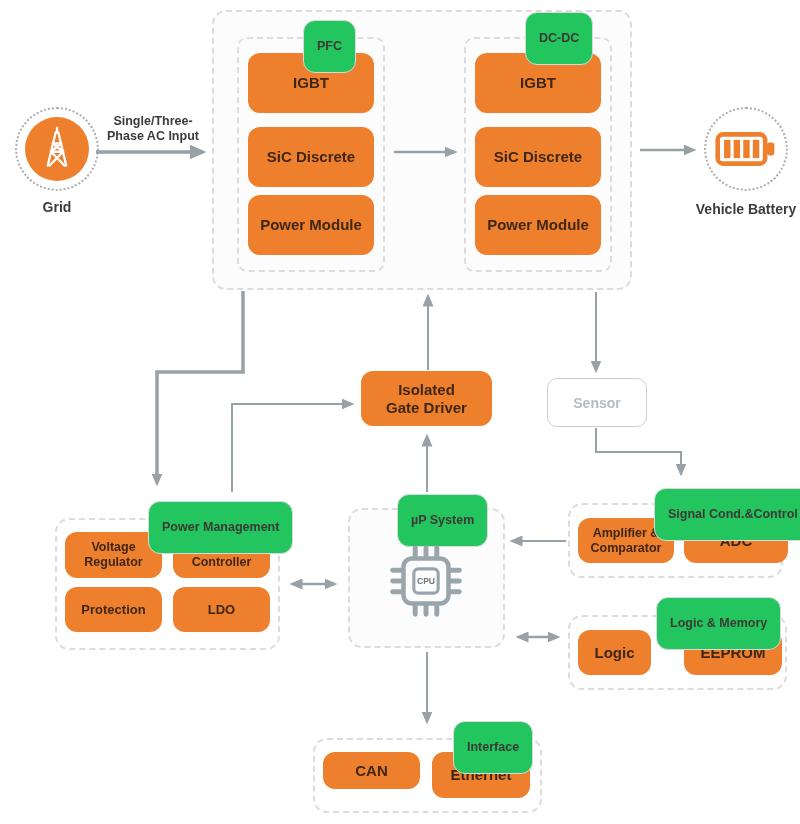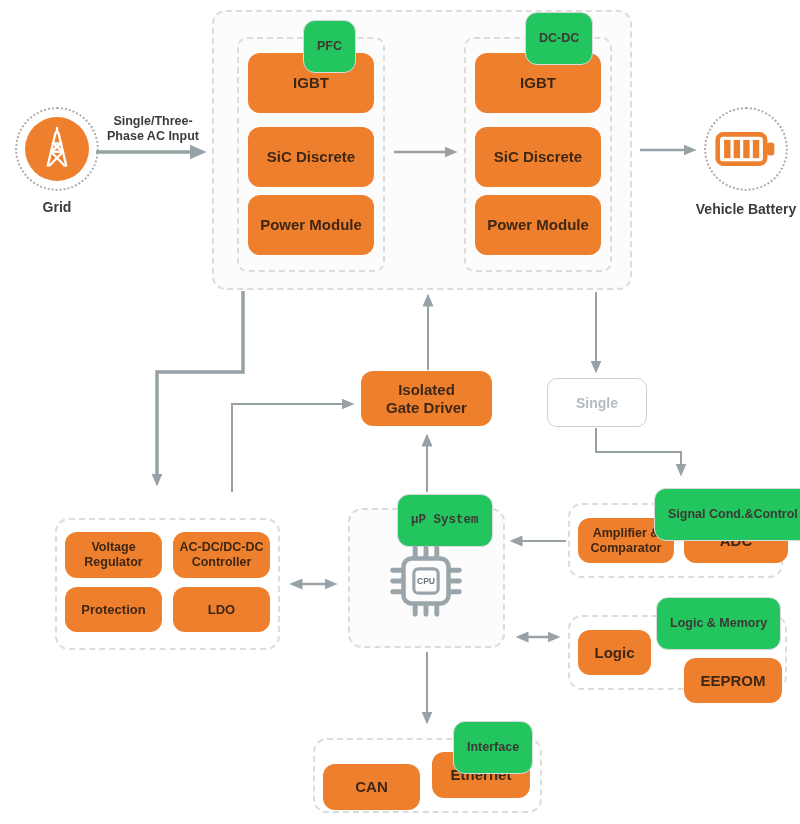--- a/index.html
+++ b/index.html
@@ -90,30 +90,31 @@
   </div>
   <div class="nodelabel" style="left:676px;top:201px;width:140px;">Vehicle Battery</div>
 
   <div class="obox" style="left:361px;top:371px;width:131px;height:55px;">
     <span>
       <span>Isolated</span><br>
       <span>Gate Driver</span>
     </span>
   </div>
 
-  <div class="plainbox" style="left:547px;top:378px;width:100px;height:49px;">Single</div>
+  <div class="plainbox" style="left:547px;top:378px;width:100px;height:49px;">Sensor</div>
 
   <div class="dbox" style="left:55px;top:518px;width:225px;height:132px;"></div>
+  <div class="tab" style="left:148px;top:501px;">Power Management</div>
   <div class="obox xs" style="left:65px;top:532px;width:97px;height:46px;">Voltage Regulator</div>
   <div class="obox sm" style="left:65px;top:587px;width:97px;height:45px;">Protection</div>
   <div class="obox xs" style="left:173px;top:532px;width:97px;height:46px;">AC-DC/DC-DC Controller</div>
   <div class="obox sm" style="left:173px;top:587px;width:97px;height:45px;">LDO</div>
 
   <div class="dbox filled" style="left:348px;top:508px;width:157px;height:140px;"></div>
-  <div class="tab" style="left:397px;top:494px;font-family:Liberation Mono, monospace;">µP System</div>
+  <div class="tab" style="left:397px;top:494px;">µP System</div>
   <svg viewBox="0 0 100 100" width="90" height="90" style="position:absolute;left:381px;top:536px;z-index:5;">
     <g stroke="var(--icongray,#9AA5AB)" fill="none">
       <rect x="25" y="25" width="50" height="50" rx="9" stroke-width="5"></rect>
       <rect x="36.5" y="36.5" width="27" height="27" rx="5" stroke-width="3.5"></rect>
       <g stroke-width="5.5" stroke-linecap="round">
         <path d="M38 23 V13 M50 23 V13 M62 23 V13"></path>
         <path d="M38 77 V87 M50 77 V87 M62 77 V87"></path>
         <path d="M23 38 H13 M23 50 H13 M23 62 H13"></path>
         <path d="M77 38 H87 M77 50 H87 M77 62 H87"></path>
       </g>
@@ -122,25 +123,25 @@
   </svg>
 
   <div class="dbox" style="left:568px;top:503px;width:215px;height:75px;"></div>
   <div class="tab" style="left:654px;top:488px;">Signal Cond.&amp;Control</div>
   <div class="obox xs" style="left:578px;top:518px;width:96px;height:45px;">Amplifier &amp; Comparator</div>
   <div class="obox sm" style="left:684px;top:518px;width:104px;height:45px;font-size:15px;">ADC</div>
 
   <div class="dbox" style="left:568px;top:615px;width:219px;height:75px;"></div>
   <div class="tab" style="left:656px;top:597px;">Logic &amp; Memory</div>
   <div class="obox sm" style="left:578px;top:630px;width:73px;height:45px;font-size:15px;text-align:center;">Logic</div>
-  <div class="obox sm" style="left:684px;top:630px;width:98px;height:45px;font-size:15px;margin-top:28px;">EEPROM</div>
+  <div class="obox sm" style="left:684px;top:630px;width:98px;height:45px;font-size:15px;">EEPROM</div>
 
   <div class="dbox" style="left:313px;top:738px;width:229px;height:75px;"></div>
   <div class="tab" style="left:453px;top:721px;">Interface</div>
-  <div class="obox sm" style="left:323px;top:752px;width:97px;height:46px;font-size:15px;margin-top:12px;">CAN</div>
+  <div class="obox sm" style="left:323px;top:752px;width:97px;height:37px;font-size:15px;">CAN</div>
   <div class="obox sm" style="left:432px;top:752px;width:98px;height:46px;font-size:15px;">Ethernet</div>
 
   <svg class="overlay" width="800" height="824">
     <defs>
       <marker id="ah" markerUnits="userSpaceOnUse" markerWidth="13" markerHeight="11" refX="0.5" refY="5.5" orient="auto-start-reverse">
         <path class="ahfill" d="M0 0 L13 5.5 L0 11 Z"></path>
       </marker>
       <marker id="ahb" markerUnits="userSpaceOnUse" markerWidth="17" markerHeight="15" refX="0.5" refY="7.5" orient="auto-start-reverse">
         <path class="ahfill" d="M0 0 L17 7.5 L0 15 Z"></path>
       </marker>

